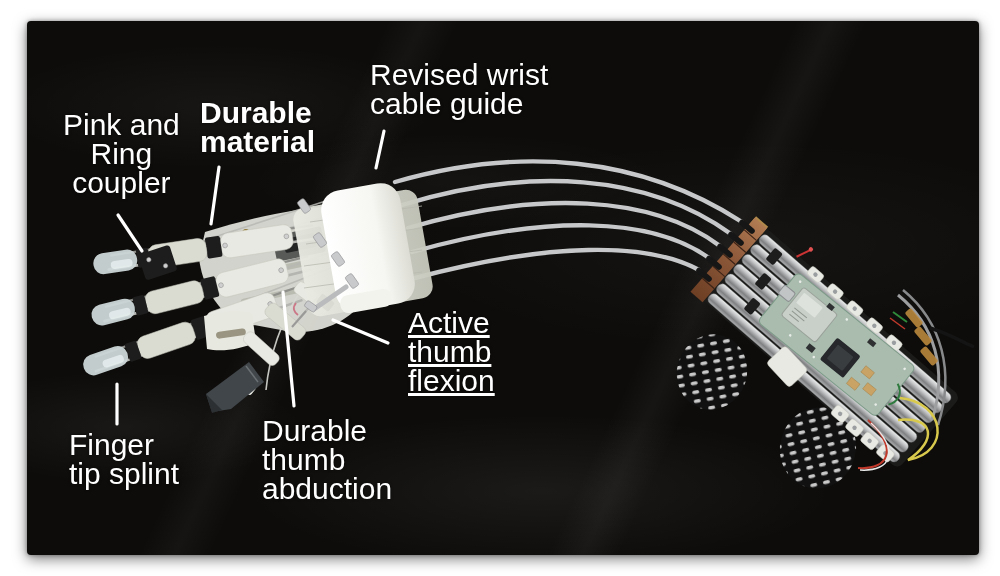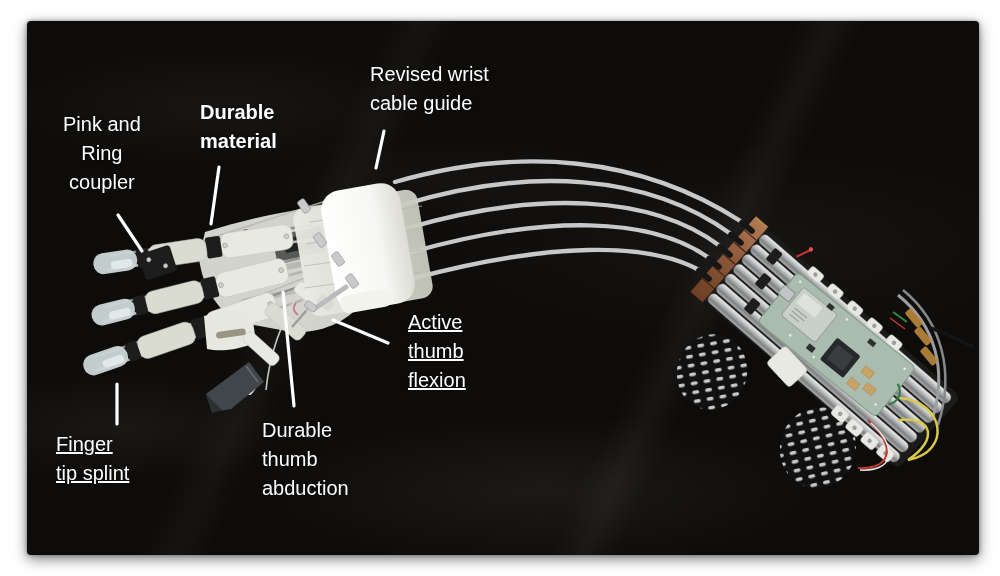--- a/index.html
+++ b/index.html
@@ -36,21 +36,21 @@
   .rod    { fill:#b4b4b0; }
   .rod2   { fill:#8f8f8b; }
   .rodthin{ stroke:#b8b8b4; stroke-width:1.6; opacity:.85; }
   .screw  { fill:#cfcfcf; stroke:#8a8a8a; stroke-width:.5; }
   .cable  { stroke: var(--cable,#c6c8ca); stroke-width:4.4; fill:none; stroke-linecap:round; }
   .cabletip { stroke:#161616; stroke-width:5.6; stroke-linecap:round; }
   .leader { stroke: var(--label,#ffffff); stroke-width:3.2; stroke-linecap:round; }
 
   .callout {
     position:absolute; color: var(--label,#ffffff);
-    font-size:20px; line-height:29px; font-weight:400;
+    font-size:30px; line-height:29px; font-weight:400;
     text-shadow: 0 0 3px rgba(0,0,0,.55);
     white-space:nowrap;
   }
   .callout span { display:block; }
 </style>
 </head>
 <body>
 
 <div class="stage">
 
@@ -334,18 +334,18 @@
   <div class="callout" style="left:408px; top:308px;text-decoration:underline;">
     <span>Active</span>
     <span>thumb</span>
     <span>flexion</span>
   </div>
   <div class="callout" style="left:262px; top:416px;">
     <span>Durable</span>
     <span>thumb</span>
     <span>abduction</span>
   </div>
-  <div class="callout" style="left:56px; top:430px;text-decoration:underline;">
+  <div class="callout" style="left:69px; top:430px;">
     <span>Finger</span>
     <span>tip splint</span>
   </div>
 
 </div>
 
 </body></html>

